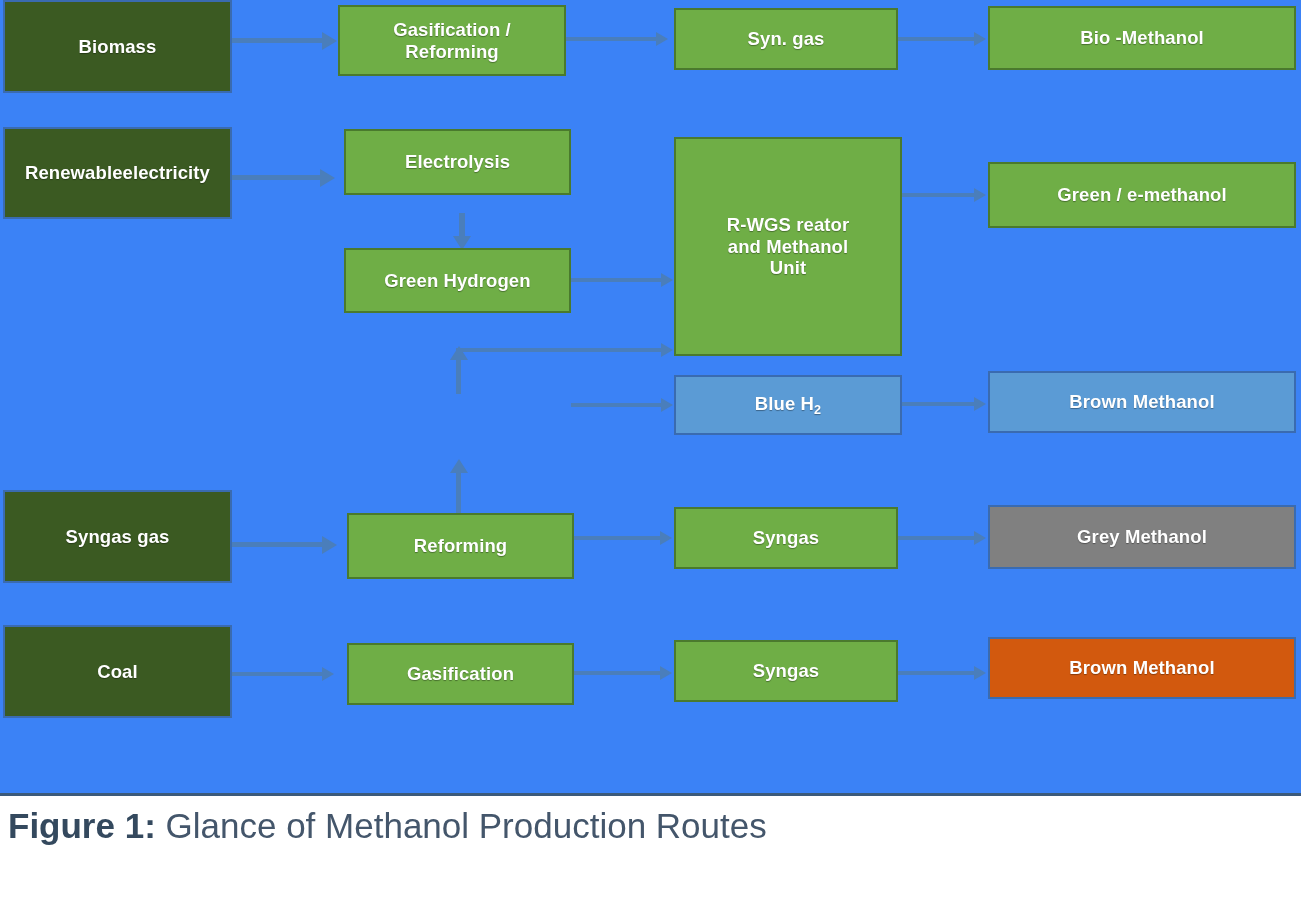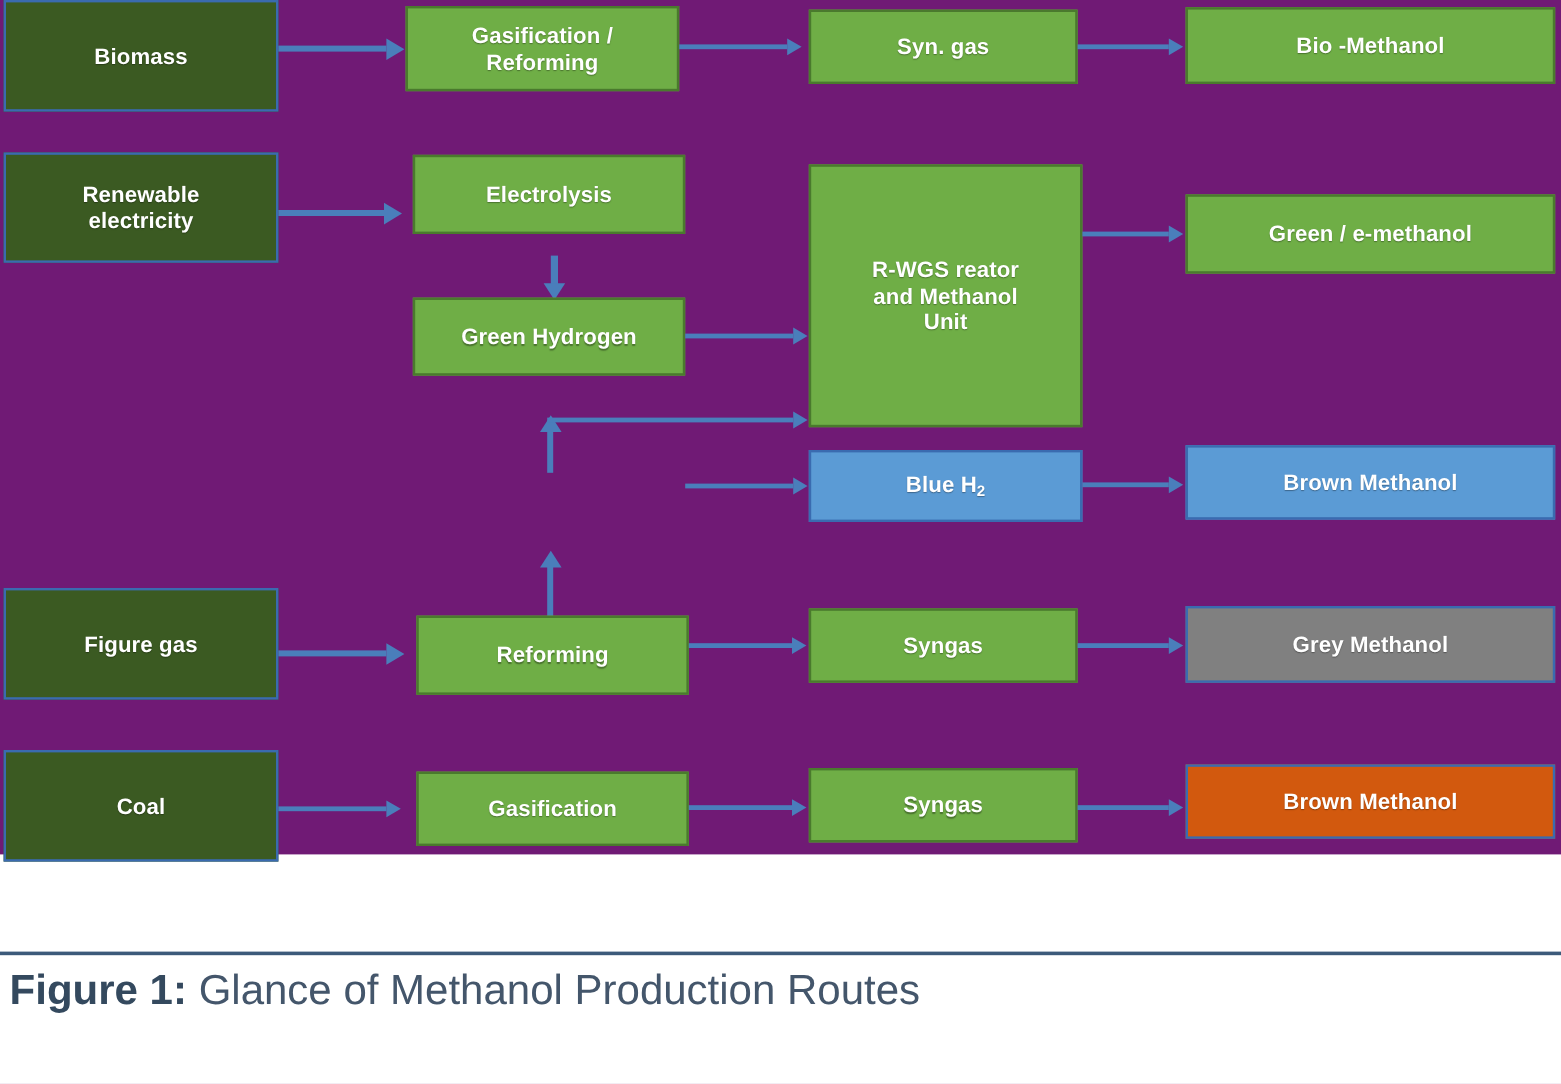--- a/index.html
+++ b/index.html
@@ -11,22 +11,22 @@
     height:903px;
     background:#ffffff;
     overflow:hidden;
   }
 
   
   #canvas{
     position:absolute;
     left:0; top:0;
     width:1301px;
-    height:712px;
-    background:#701a75;
+    height:793px;
+    background:#3b82f6;
   }
 
   .node{
     position:absolute;
     box-sizing:border-box;
     display:flex;
     align-items:center;
     justify-content:center;
     text-align:center;
     color:#ffffff;
@@ -120,21 +120,21 @@
       <span>Syn. gas</span>
     </div>
 
     <div class="ln lnh-thin" style="left:898px; top:37px; width:76px;"></div>
     <div class="arrow arrow-r-sm" style="left:974px; top:32px;"></div>
 
     <div class="node n-green fs18" style="left:988px; top:6px; width:308px; height:64px;">
       <span>Bio -Methanol</span>
     </div>
 
-    <div class="node n-darkgreen fs18" style="left:3px; top:127px; width:229px; height:92px; flex-direction:column;">
+    <div class="node n-darkgreen fs18" style="left:3px; top:127px; width:229px; height:92px; flex-direction:row;">
       <span>Renewable</span>
       <span>electricity</span>
     </div>
 
     <div class="ln lnh" style="left:232px; top:175px; width:88px;"></div>
     <div class="arrow arrow-r" style="left:320px; top:168.5px;"></div>
 
     <div class="node n-green fs18" style="left:344px; top:129px; width:227px; height:66px;">
       <span>Electrolysis</span>
     </div>
@@ -179,21 +179,21 @@
     <div class="arrow arrow-r-sm" style="left:974px; top:397px;"></div>
 
     <div class="node n-blue fs18" style="left:988px; top:371px; width:308px; height:62px;">
       <span>Brown Methanol</span>
     </div>
 
     <div class="ln lnv-thin" style="left:456px; top:472px; width:5px; height:45px;"></div>
     <div class="arrow arrow-u" style="left:449.5px; top:459px;"></div>
 
     <div class="node n-darkgreen fs18" style="left:3px; top:490px; width:229px; height:93px;">
-      <span>Figure gas</span>
+      <span>Syngas gas</span>
     </div>
 
     <div class="ln lnh" style="left:232px; top:542px; width:90px;"></div>
     <div class="arrow arrow-r" style="left:322px; top:535.5px;"></div>
 
     <div class="node n-green fs18" style="left:347px; top:513px; width:227px; height:66px;">
       <span>Reforming</span>
     </div>
 
     <div class="ln lnh-thin" style="left:574px; top:536px; width:86px;"></div>

